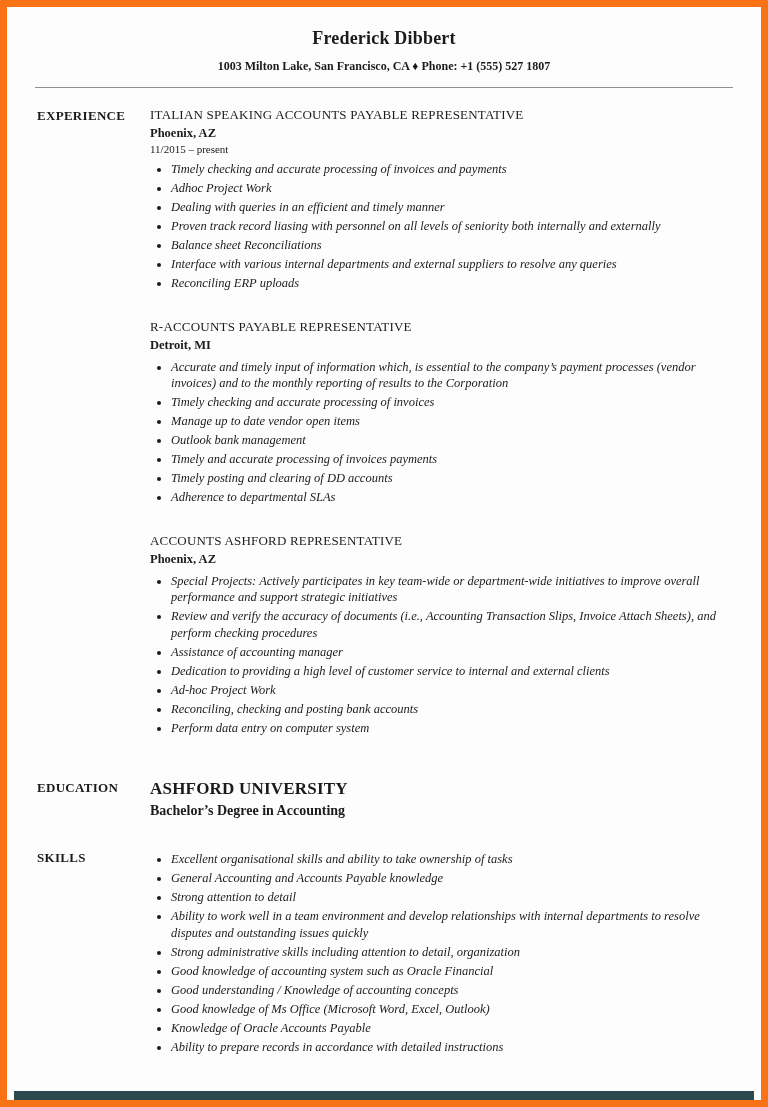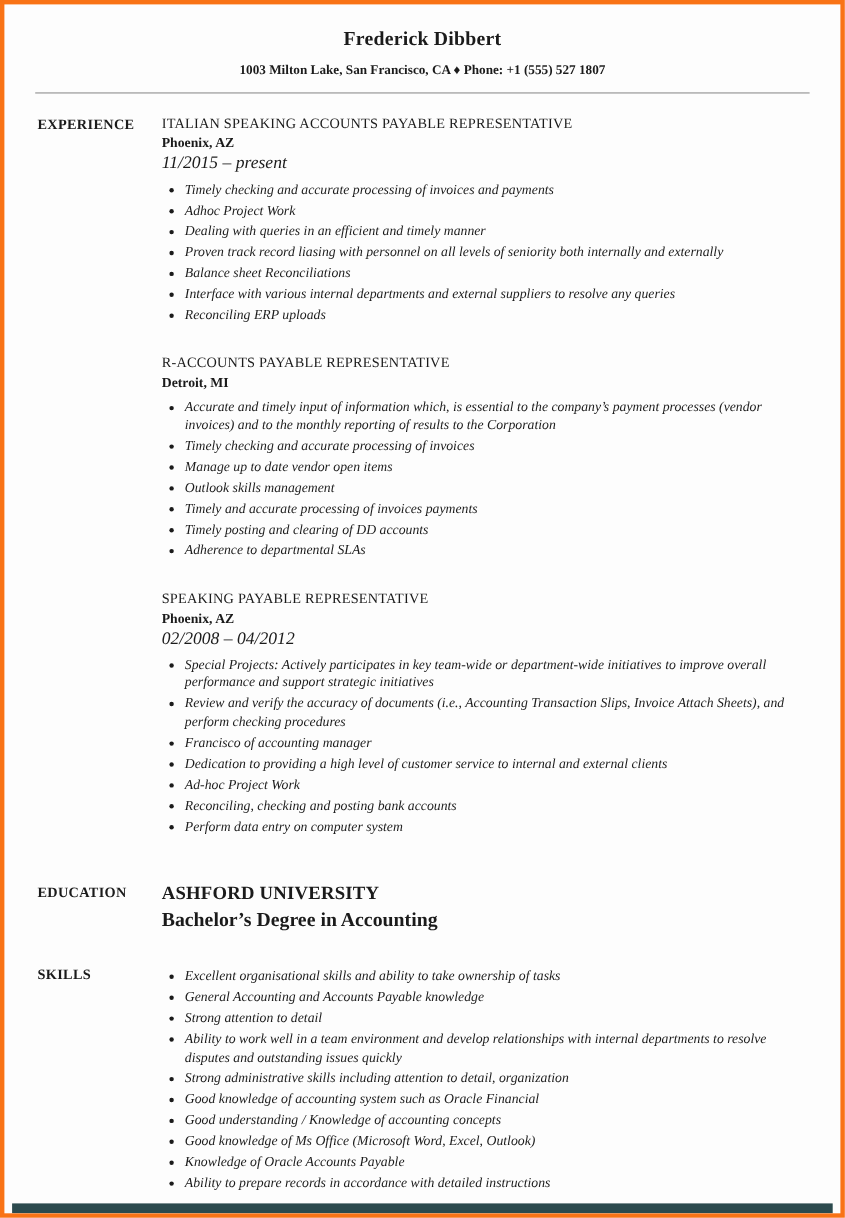--- a/index.html
+++ b/index.html
@@ -7,21 +7,21 @@
     background: #e9e9e9;
     font-family: "Liberation Serif", serif;
     -webkit-font-smoothing: antialiased;
   }
   .page {
     position: relative;
     width: 768px;
     min-height: 1107px;
     margin: 0 auto;
     background: #fdfdfd;
-    border: 4px solid #f97316;
+    border: 7px solid #f97316;
     box-sizing: border-box;
     color: #1b1b1b;
     overflow: hidden;
   }
   header { text-align: center; padding-top: 21px; }
   h1.name {
     font-size: 18px;
     margin: 0;
     font-weight: bold;
     letter-spacing: 0.2px;
@@ -53,30 +53,30 @@
   }
   .content { flex: 1; padding-right: 4px; }
   .job + .job { margin-top: 27px; }
   .job-title {
     font-size: 13px;
     margin: 0;
     font-weight: normal;
     letter-spacing: 0.2px;
   }
   .job-location { font-weight: bold; font-size: 12.5px; margin-top: 3px; }
-  .job-dates { font-size: 16px; margin-top: 2px; font-style: italic; }
+  .job-dates { font-size: 11px; margin-top: 2px; }
   ul.bullets { margin: 6px 0 0; padding-left: 21px; }
   ul.bullets li {
     font-size: 12.5px;
     line-height: 1.32;
     margin: 2.5px 0;
     font-style: italic;
   }
   .school { font-weight: bold; font-size: 17px; letter-spacing: 0.2px; }
-  .degree { font-weight: bold; font-size: 18px; margin-top: 4px; }
+  .degree { font-weight: bold; font-size: 14px; margin-top: 4px; }
   .skills-content ul.bullets { margin-top: 2px; }
   .footer-bar {
     position: absolute;
     left: 7px;
     right: 7px;
     bottom: 0;
     height: 9px;
     background: #2c4a4e;
   }
 </style>
@@ -111,35 +111,34 @@
           </ul>
       </article>
 
       <article class="job">
         <h2 class="job-title">R-ACCOUNTS PAYABLE REPRESENTATIVE</h2>
         <div class="job-location">Detroit, MI</div>
         <ul class="bullets">
             <li>Accurate and timely input of information which, is essential to the company’s payment processes (vendor invoices) and to the monthly reporting of results to the Corporation</li>
             <li>Timely checking and accurate processing of invoices</li>
             <li>Manage up to date vendor open items</li>
-            <li>Outlook skills management</li>
+            <li>Outlook bank management</li>
             <li>Timely and accurate processing of invoices payments</li>
             <li>Timely posting and clearing of DD accounts</li>
             <li>Adherence to departmental SLAs</li>
           </ul>
       </article>
 
       <article class="job">
-        <h2 class="job-title">SPEAKING PAYABLE REPRESENTATIVE</h2>
+        <h2 class="job-title">ACCOUNTS ASHFORD REPRESENTATIVE</h2>
         <div class="job-location">Phoenix, AZ</div>
-        <div class="job-dates">02/2008 – 04/2012</div>
         <ul class="bullets">
             <li>Special Projects: Actively participates in key team-wide or department-wide initiatives to improve overall performance and support strategic initiatives</li>
             <li>Review and verify the accuracy of documents (i.e., Accounting Transaction Slips, Invoice Attach Sheets), and perform checking procedures</li>
-            <li>Francisco of accounting manager</li>
+            <li>Assistance of accounting manager</li>
             <li>Dedication to providing a high level of customer service to internal and external clients</li>
             <li>Ad-hoc Project Work</li>
             <li>Reconciling, checking and posting bank accounts</li>
             <li>Perform data entry on computer system</li>
           </ul>
       </article>
 
     </div>
   </section>
 

